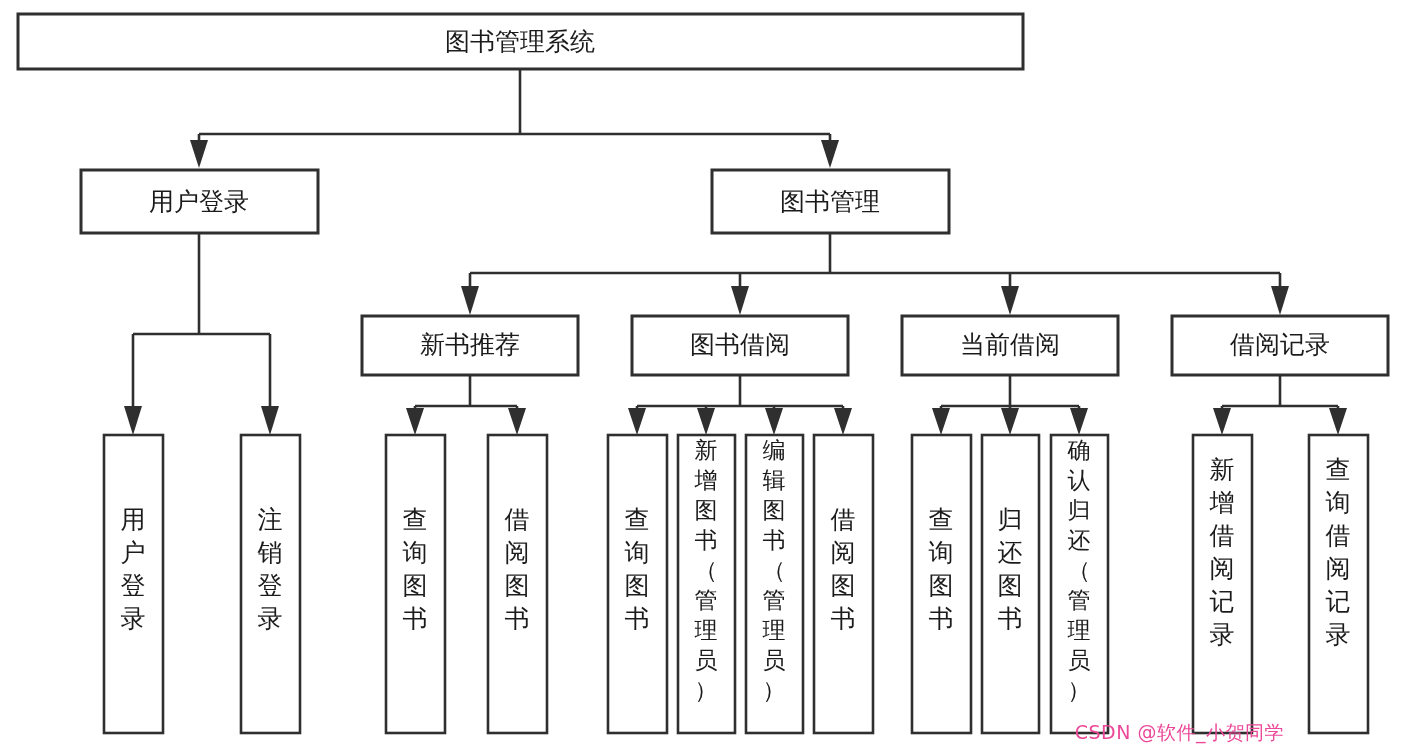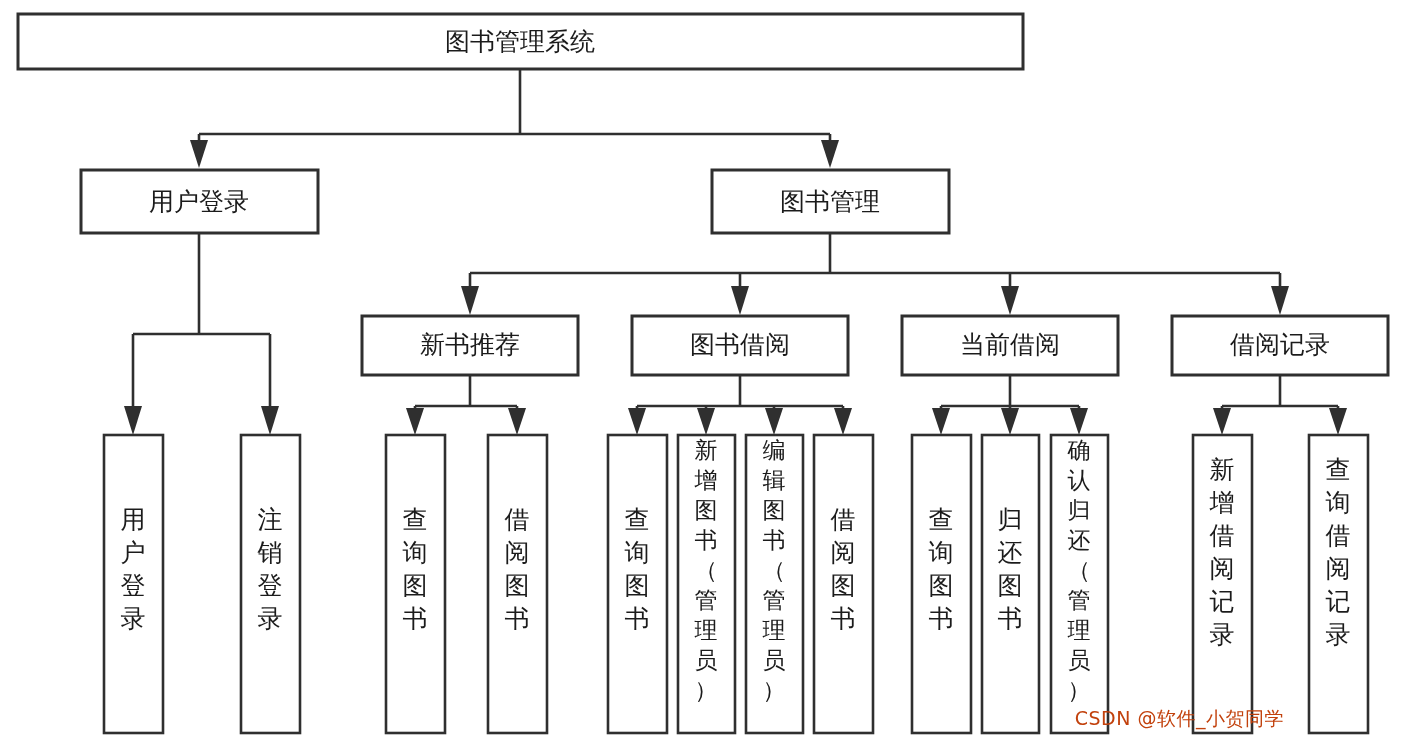--- a/index.html
+++ b/index.html
@@ -56,24 +56,24 @@
     font-family: "DejaVu Sans", "Liberation Sans", sans-serif;
     font-size: 25px;
     text-anchor: middle;
   }
   .leaf-label-narrow {
     font-size: 23px;
   }
   .watermark {
     position: absolute;
     right: 8px;
-    bottom: 15px;
+    bottom: 1px;
     font-family: "DejaVu Sans", "Liberation Sans", sans-serif;
     font-size: 19px;
-    color: #c2410c;
+    color: #ec4899;
     letter-spacing: 0.5px;
     white-space: nowrap;
     user-select: none;
   }
 </style>
 </head>
 <body>
 
 <div id="diagram-root">
   <svg class="flow" viewBox="0 0 1405 747" xmlns="http://www.w3.org/2000/svg">

